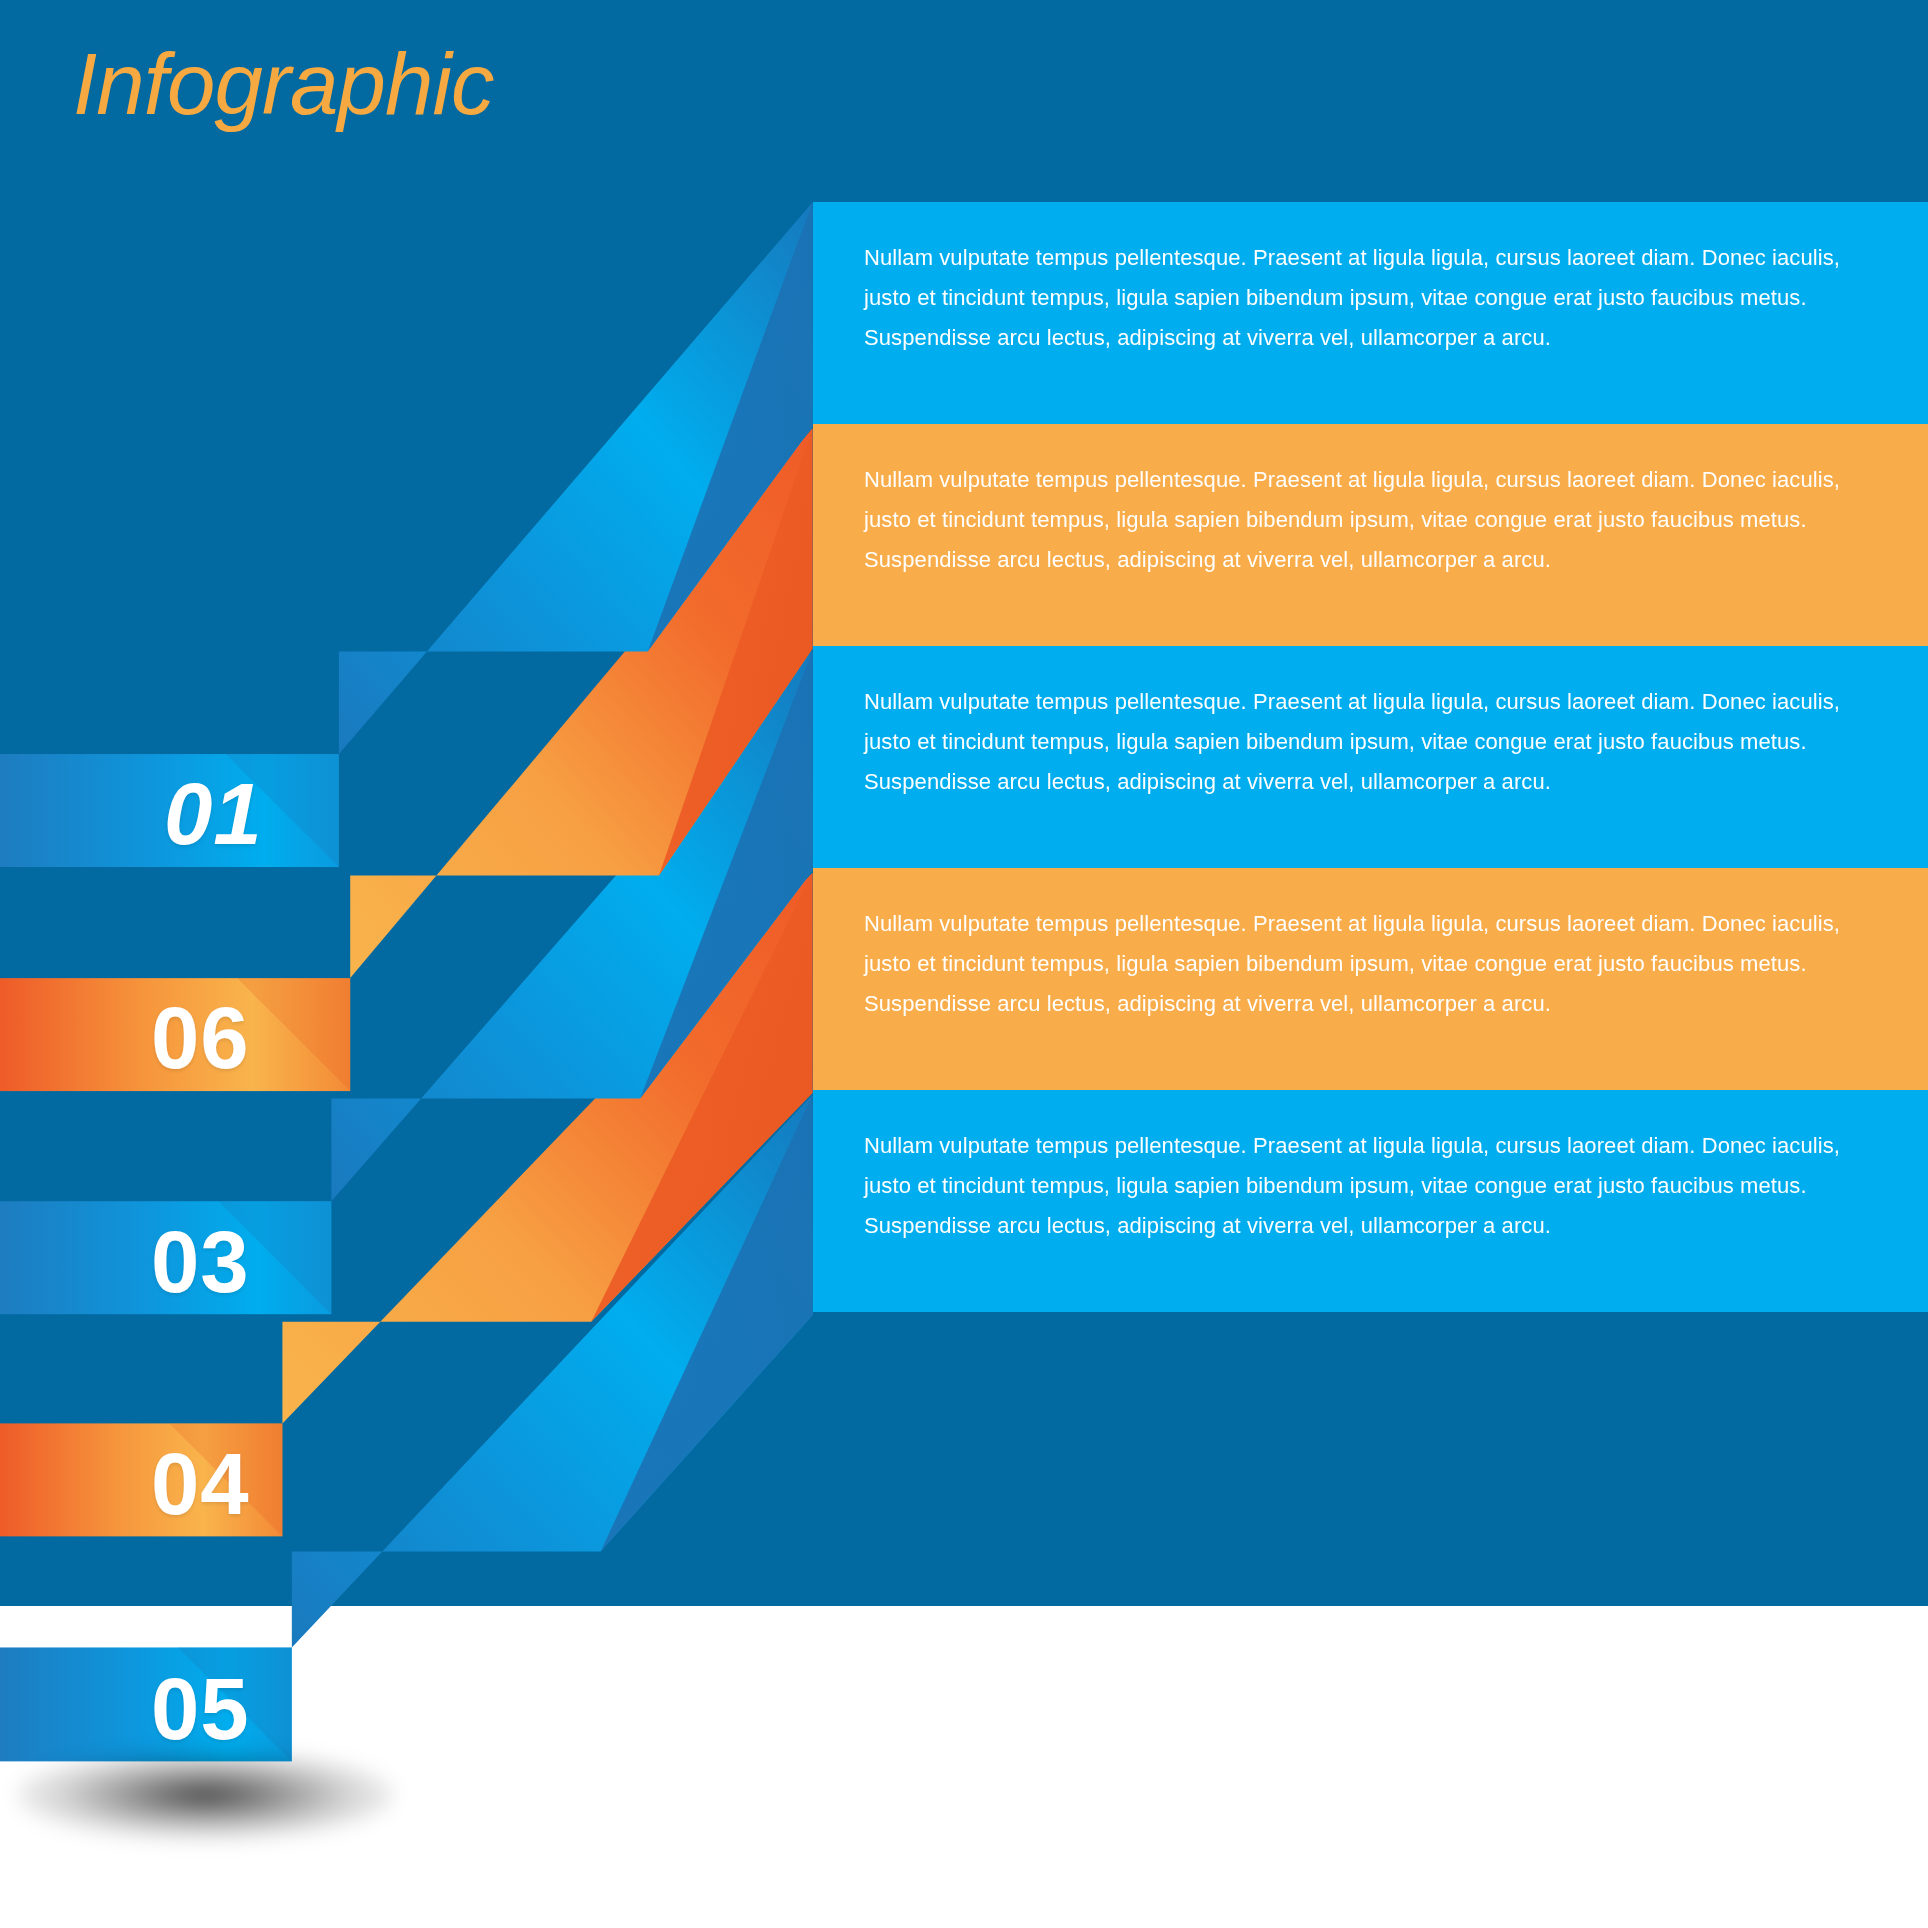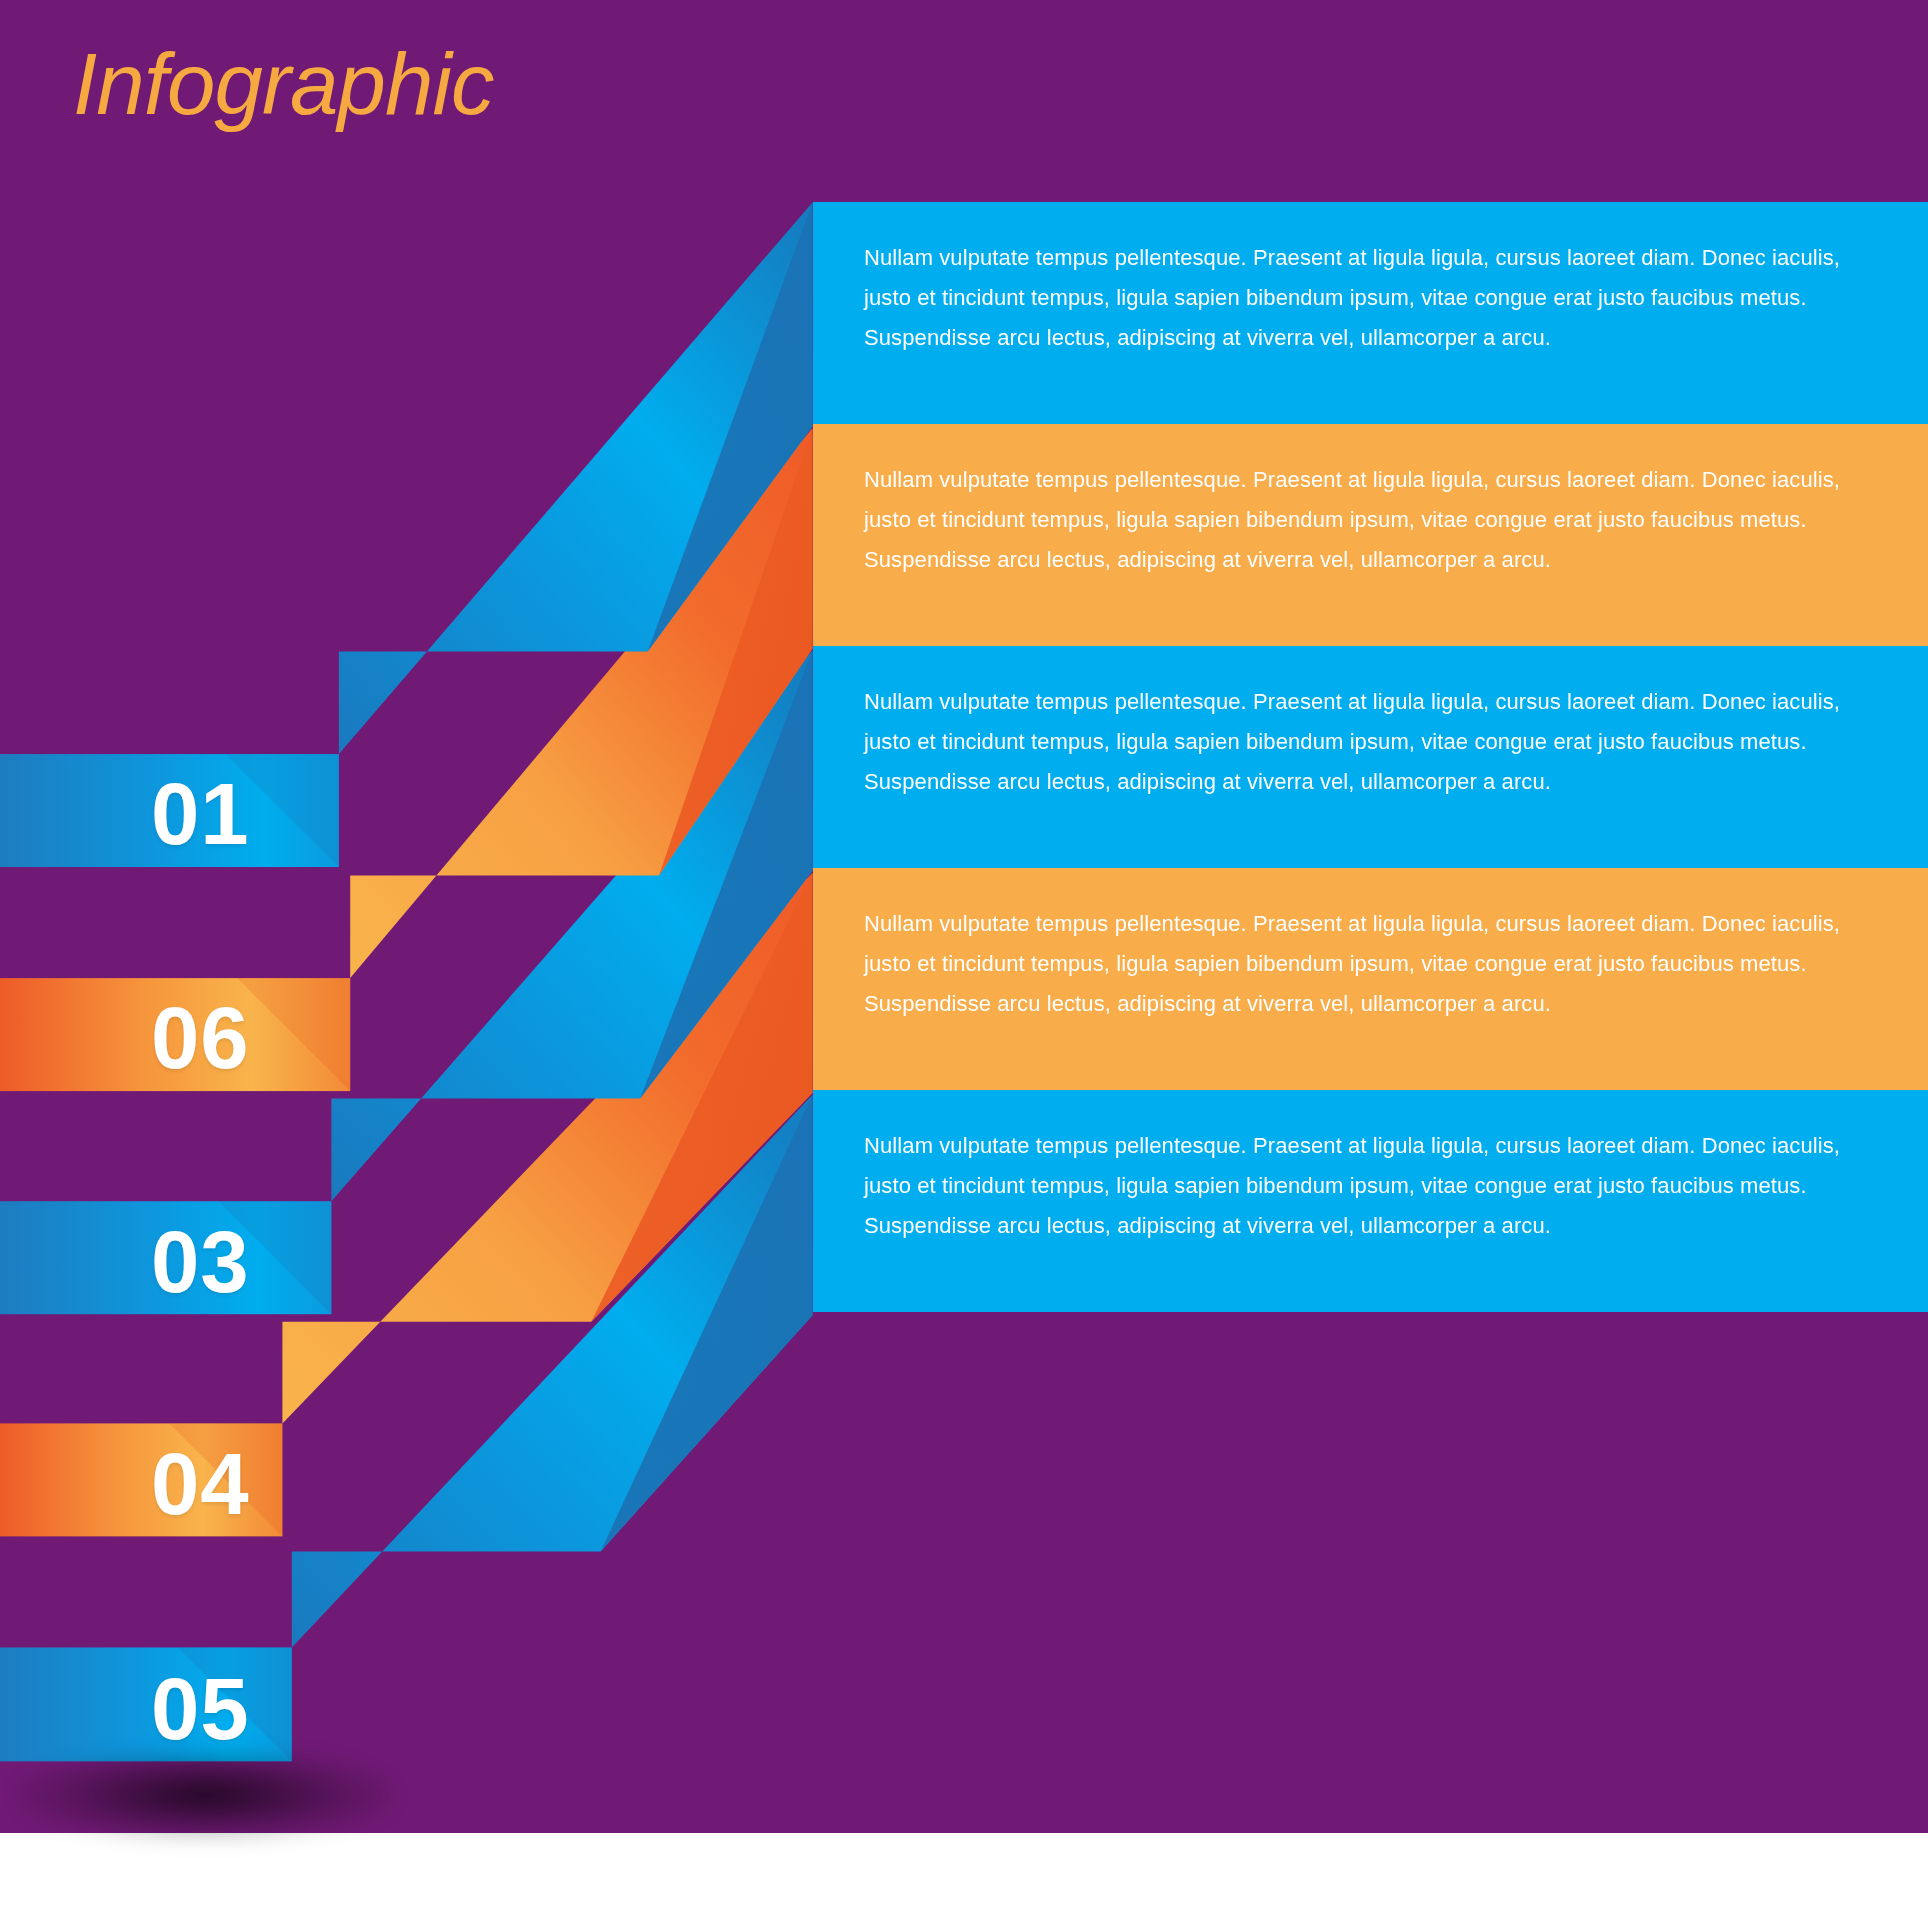--- a/index.html
+++ b/index.html
@@ -9,22 +9,22 @@
   }
   body {
     width: 1928px;
     height: 1928px;
     overflow: hidden;
     font-family: "Liberation Sans", sans-serif;
   }
   #stage {
     position: relative;
     width: 1928px;
-    height: 1833px;
-    background: #701a75;
+    height: 1606px;
+    background: #0369a1;
   }
 
   
   #title {
     position: absolute;
     left: 73px;
     top: 40px;
     font-family: "Liberation Sans", sans-serif;
     font-style: italic;
     font-weight: 400;
@@ -180,21 +180,21 @@
     </g>
 
     <g>
       <polygon points="360,692 688,692 863,453 863,215 360,801" fill="url(#gDiagBlue)"></polygon>
       <polygon points="688,692 863,453 863,215" fill="url(#gFoldBlue)" opacity="0.92"></polygon>
       <rect x="0" y="801" width="360" height="120" fill="url(#gBarBlue)"></rect>
       <polygon points="360,801 360,921 240,801" fill="#1B75B9" opacity="0.25"></polygon>
     </g>
   </svg>
 
-  <div class="num-label" style="left:151px; top:770px;">01</div>
+  <div class="num-label" style="left:164px; top:770px;font-style:italic;">01</div>
   <div class="num-label" style="left:151px; top:994px;">06</div>
   <div class="num-label" style="left:151px; top:1218px;">03</div>
   <div class="num-label" style="left:151px; top:1440px;">04</div>
   <div class="num-label" style="left:151px; top:1665px;">05</div>
 
   <div id="panels">
 
     <div class="panel blue">
       <p class="panel-text">Nullam vulputate tempus pellentesque. Praesent at ligula ligula, cursus laoreet diam. Donec iaculis, justo et tincidunt tempus, ligula sapien bibendum ipsum, vitae congue erat justo faucibus metus. Suspendisse arcu lectus, adipiscing at viverra vel, ullamcorper a arcu.</p>
     </div>

